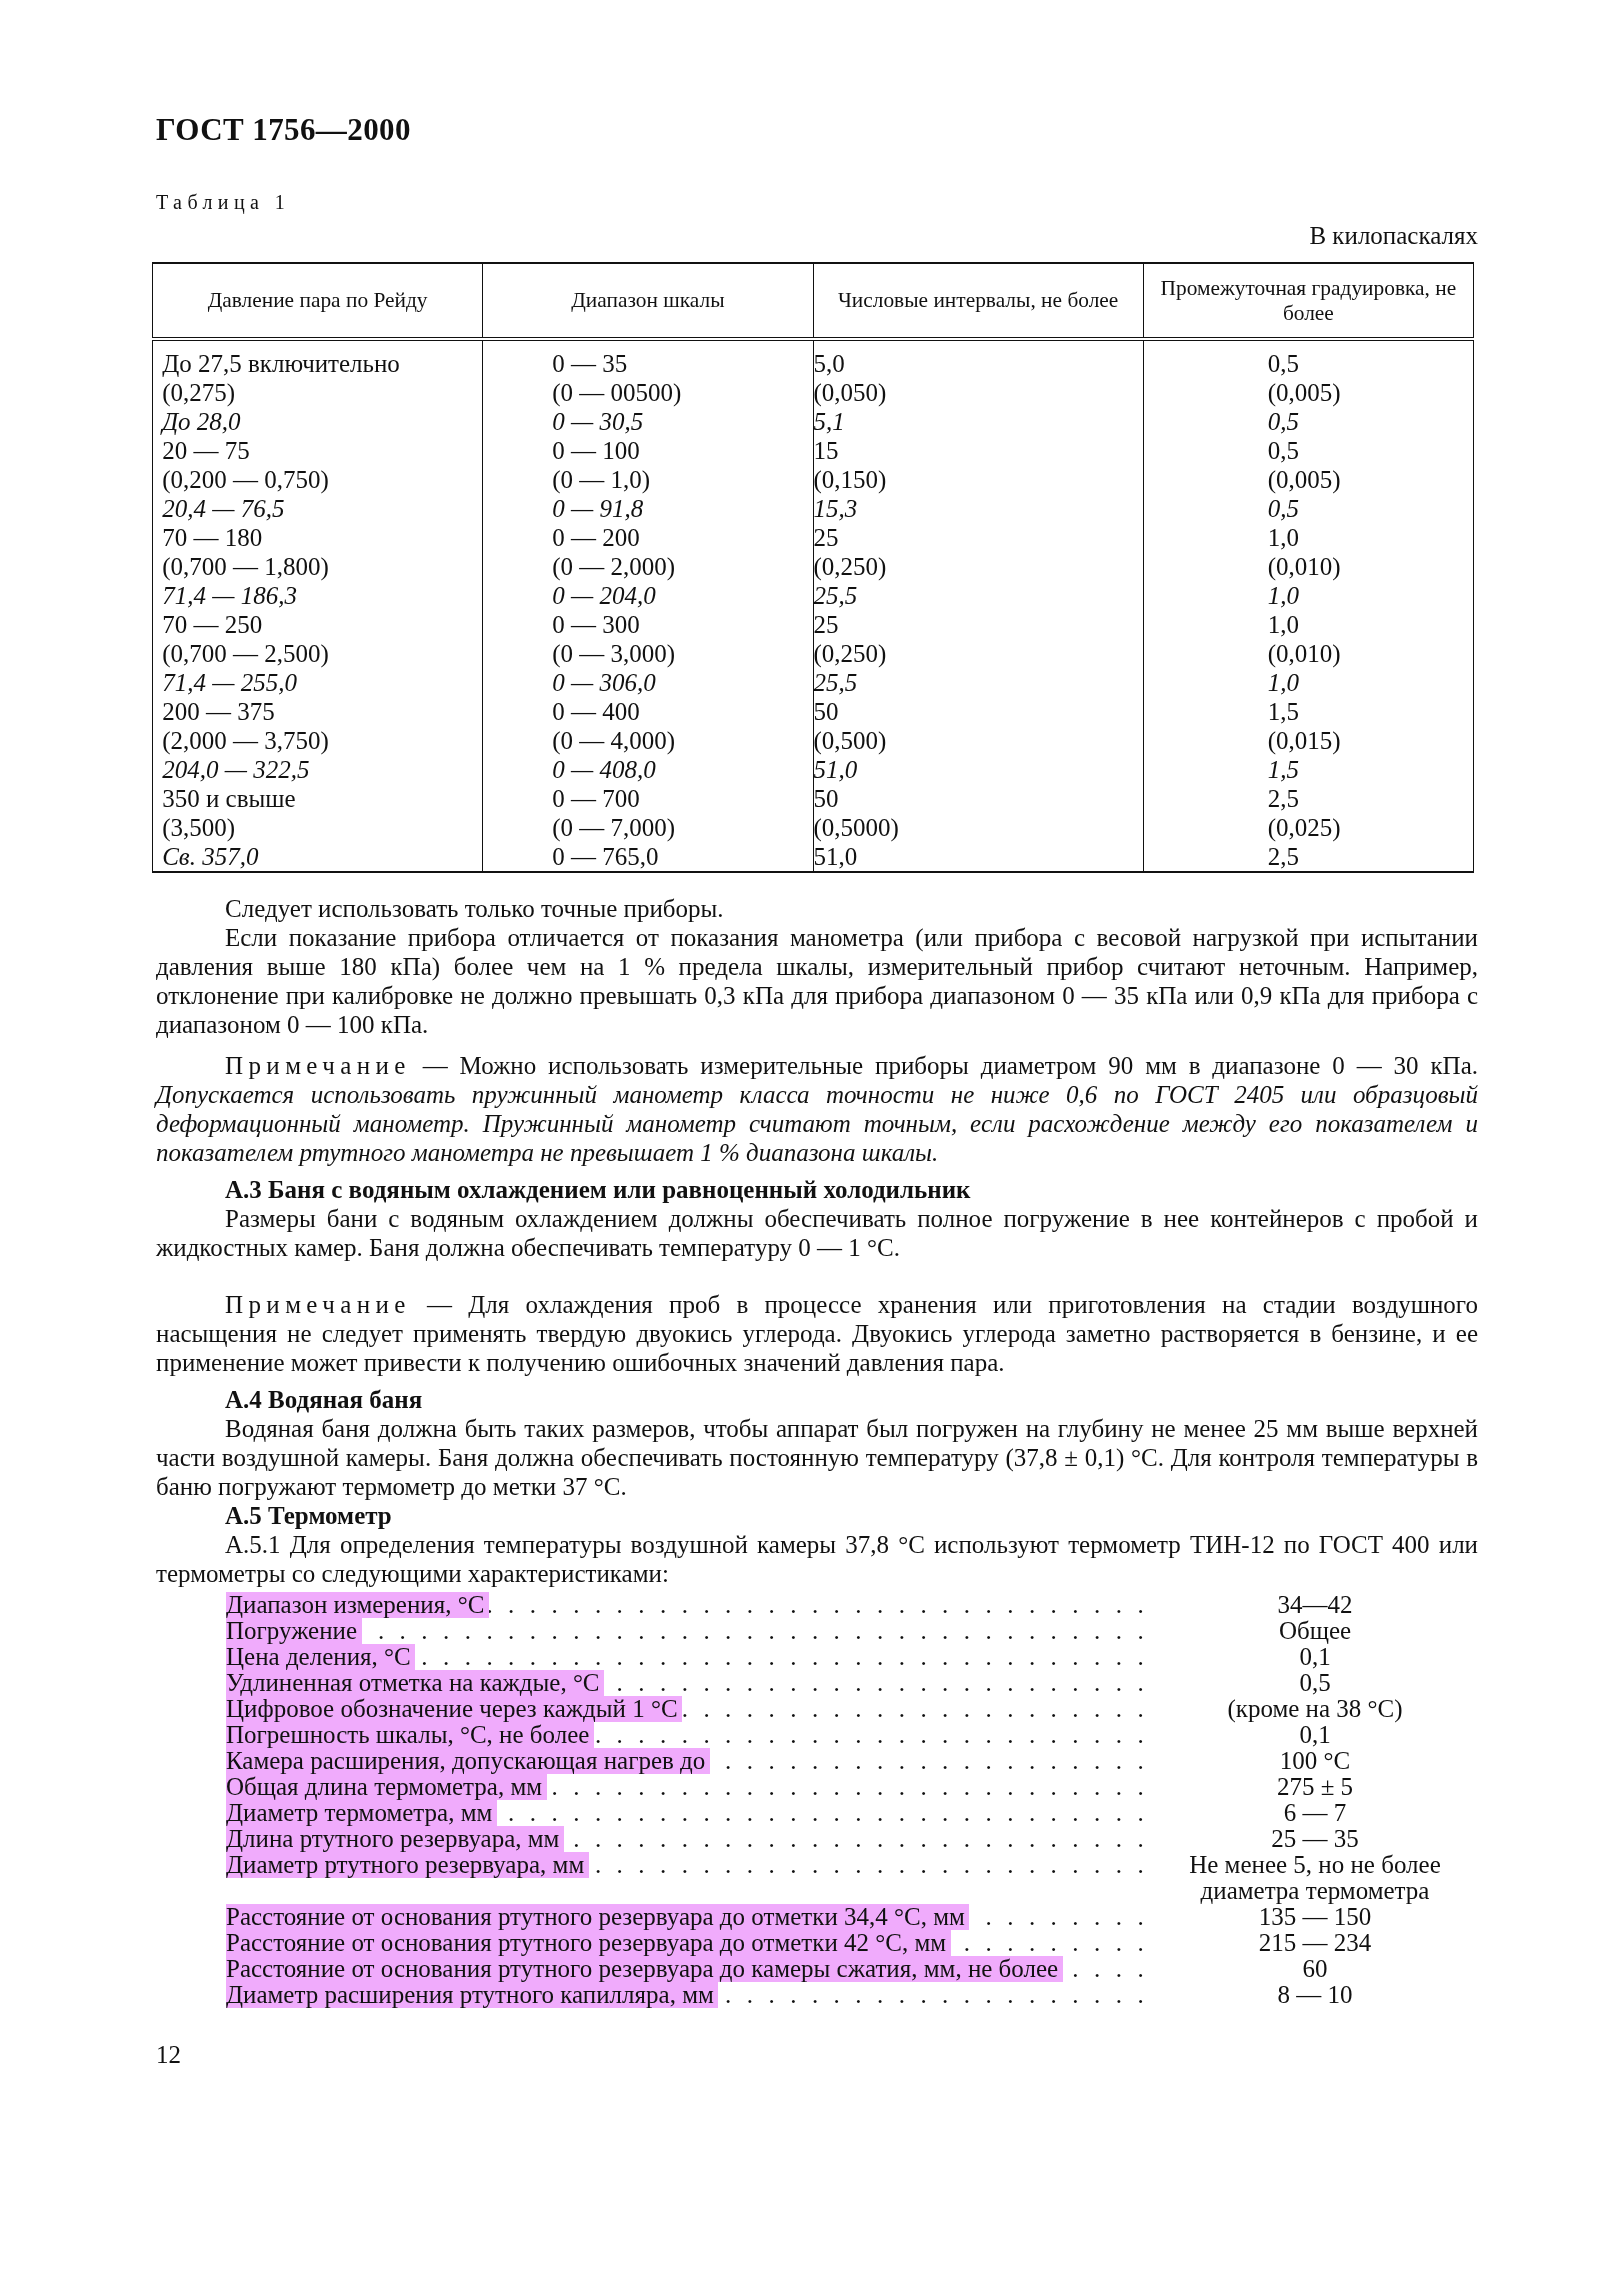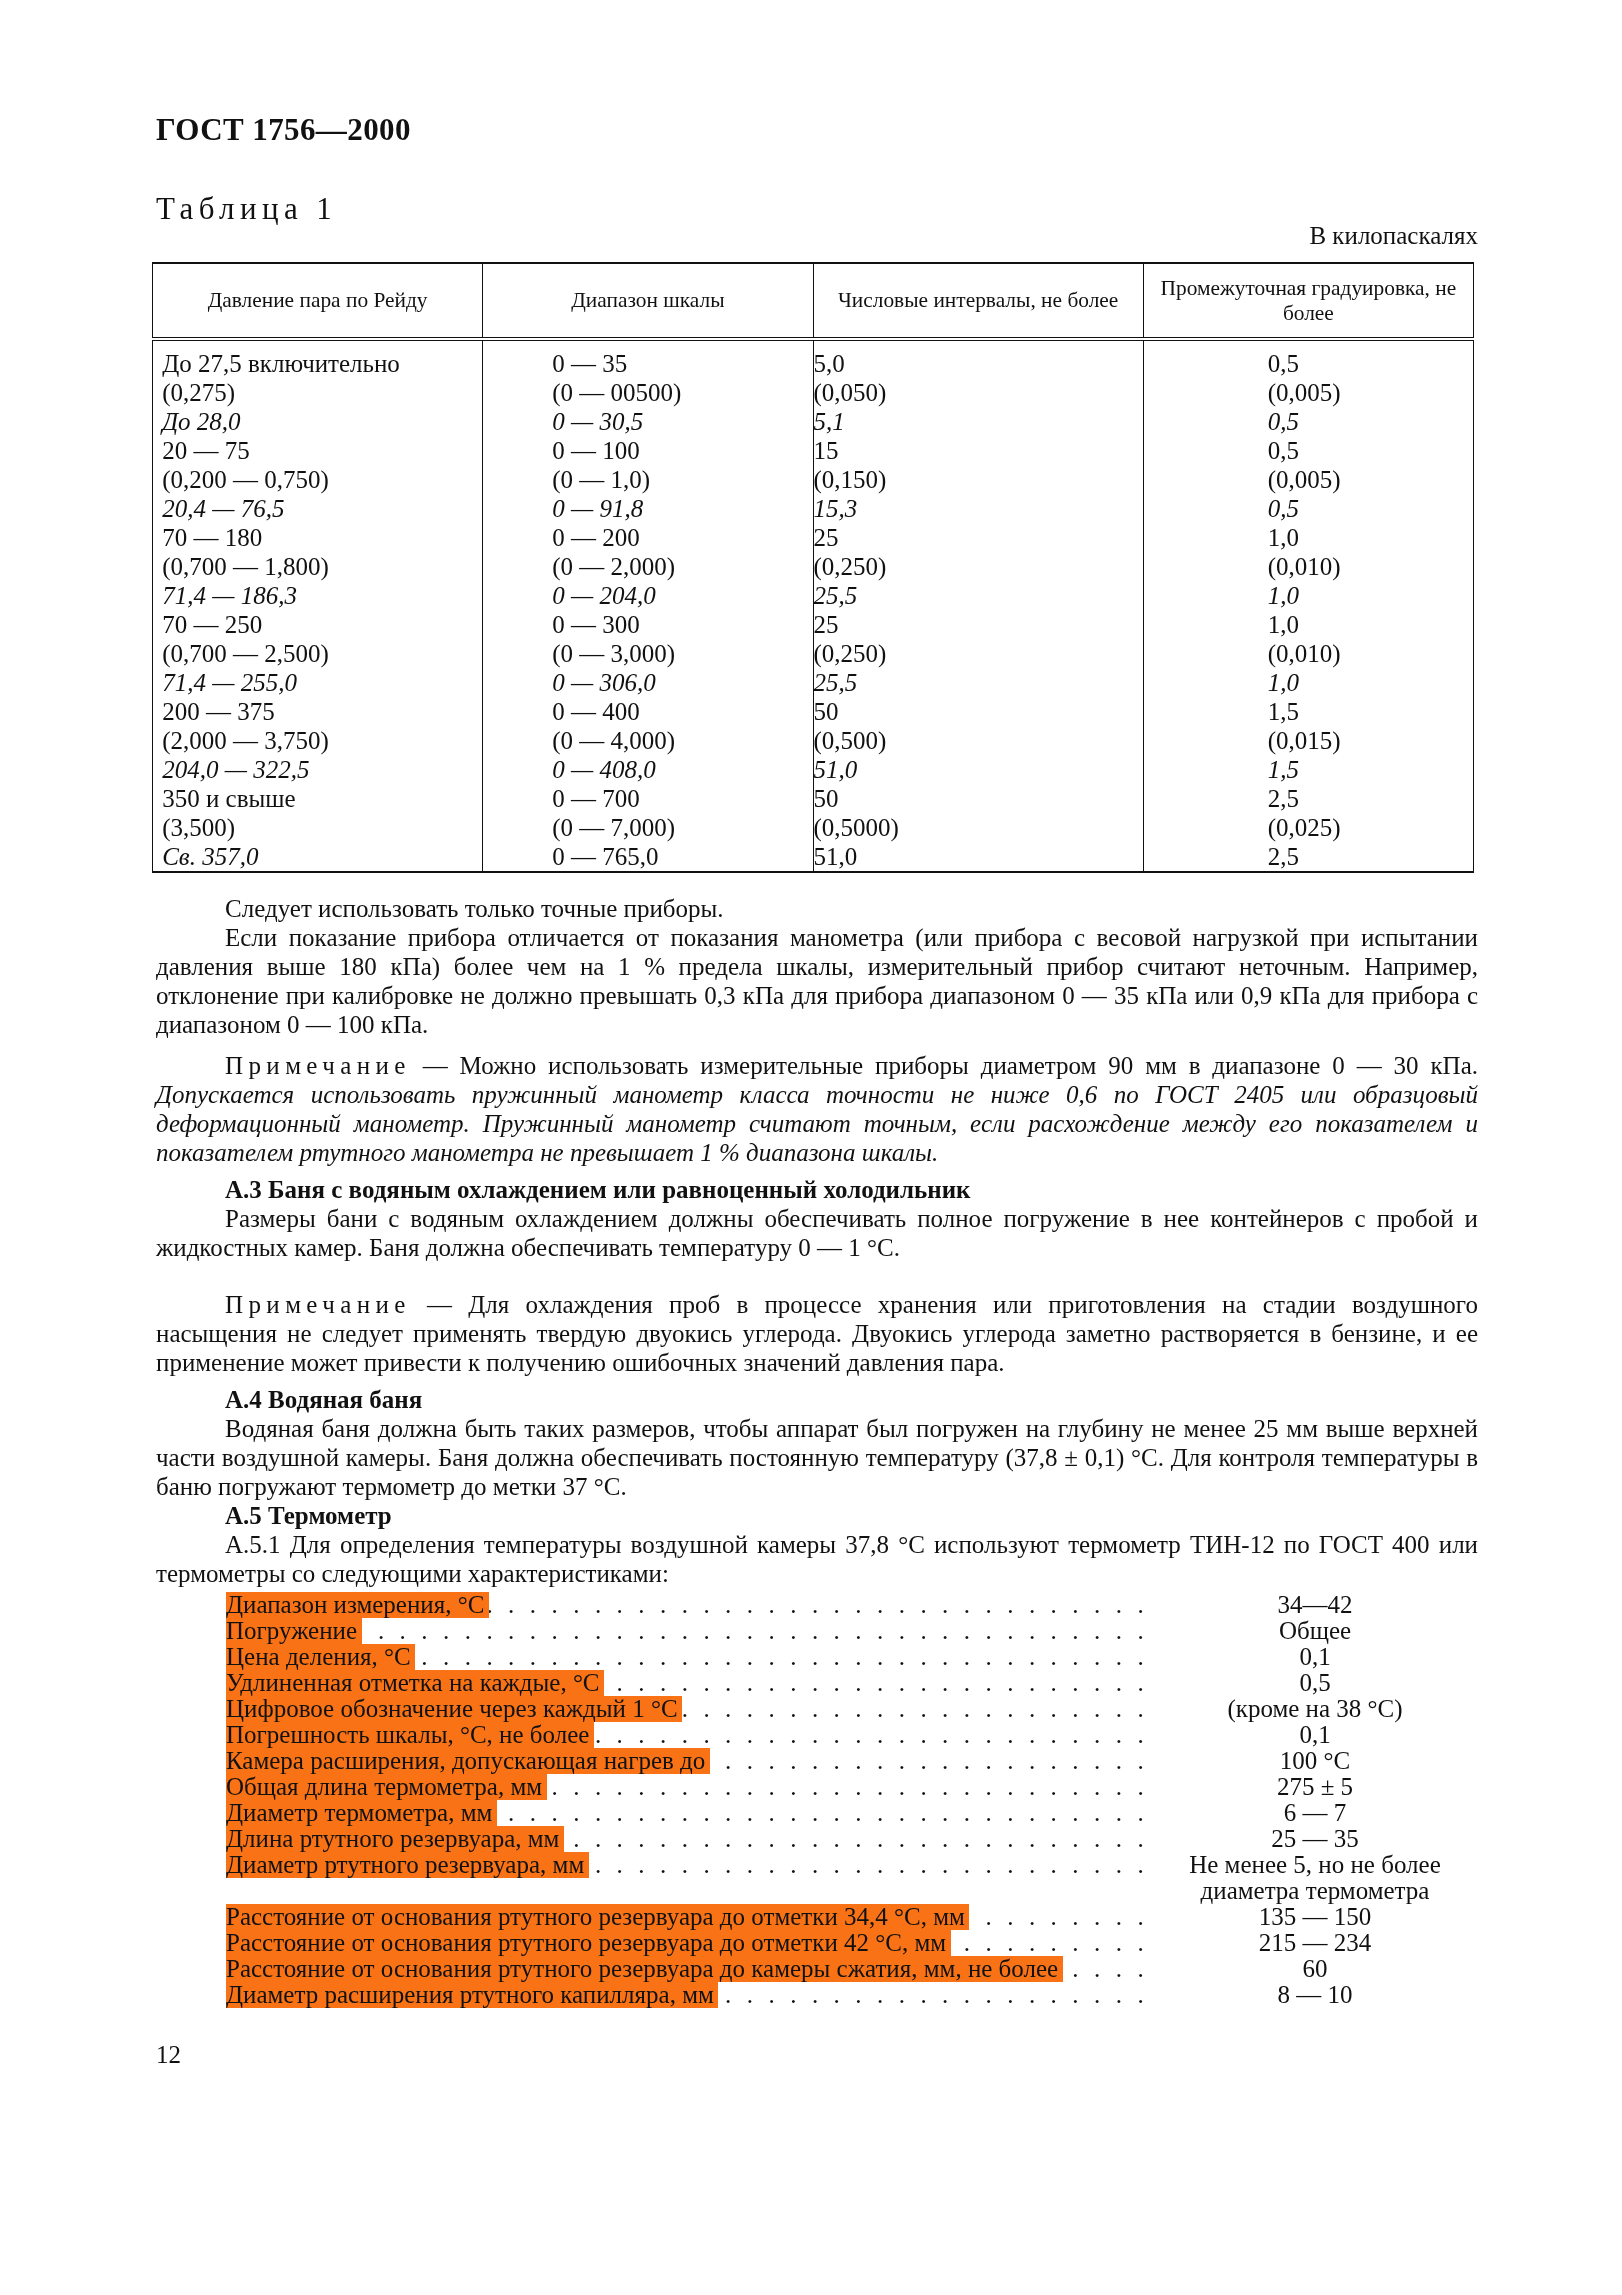--- a/index.html
+++ b/index.html
@@ -7,21 +7,21 @@
     width: 1622px; height: 2295px; position: relative; overflow: hidden;
     font-family: "Liberation Serif", "DejaVu Serif", serif;
     color: #111111;
   }
   .doc-title {
     position: absolute; left: 156px; top: 112px;
     font-size: 31px; font-weight: bold; letter-spacing: 0.4px;
   }
   .table-label {
     position: absolute; left: 156px; top: 191px;
-    font-size: 31px; letter-spacing: 5.4px;
+    font-size: 20px; letter-spacing: 5.4px;
   }
   .units {
     position: absolute; right: 144px; top: 222px;
     font-size: 25px;
   }
   table.main {
     position: absolute; left: 152px; top: 262px; width: 1322px;
     border-collapse: collapse; table-layout: fixed;
     border-top: 2.3px solid #111; border-bottom: 2.3px solid #111;
     border-left: 1.5px solid #111; border-right: 1.5px solid #111;
@@ -59,21 +59,21 @@
   .note-it { font-style: italic; }
 
   .specs {
     position: absolute; left: 226px; top: 1592px; width: 1255px;
     font-size: 25px; line-height: 26px;
   }
   .spec-row { display: flex; align-items: flex-start; }
   .spec-label {
     width: 923px; overflow: hidden; white-space: nowrap; position: relative;
   }
-  .spec-label .lbl { background: #f97316; padding-right: 4.6px; position: relative; z-index: 1; }
+  .spec-label .lbl { background: #f0abfc; padding-right: 4.6px; position: relative; z-index: 1; }
   .spec-label .dots {
     position: absolute; left: 0; right: 0; top: 0;
     letter-spacing: 4.6px; white-space: nowrap; overflow: hidden; color: #111;
   }
   .spec-value { width: 332px; text-align: center; }
   .page-number {
     position: absolute; left: 156px; top: 2041px; font-size: 25px;
   }
 </style>
 </head>

